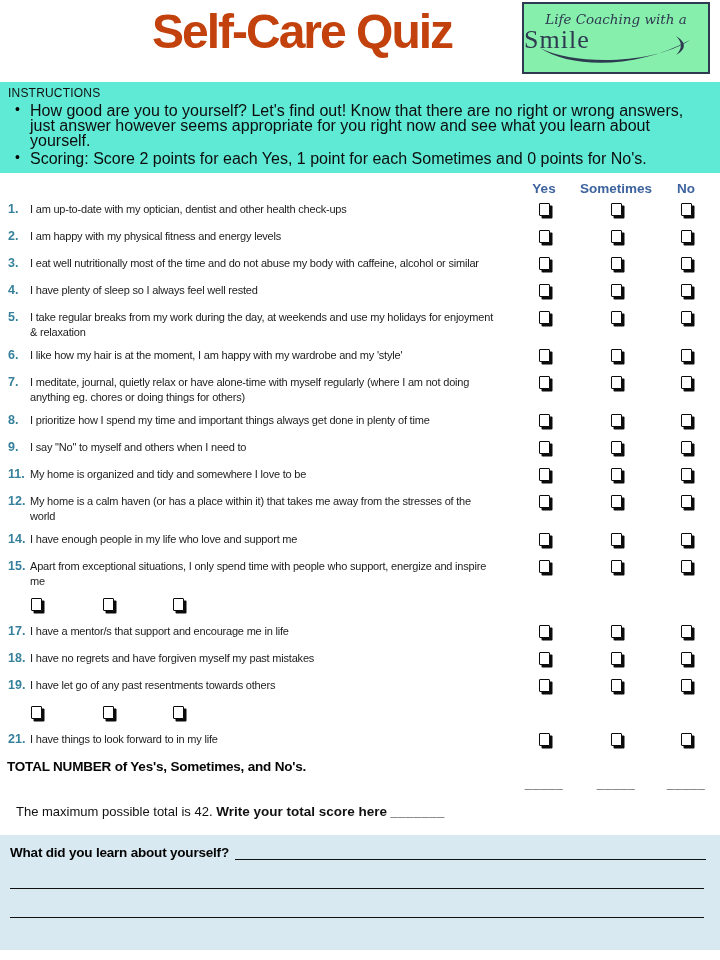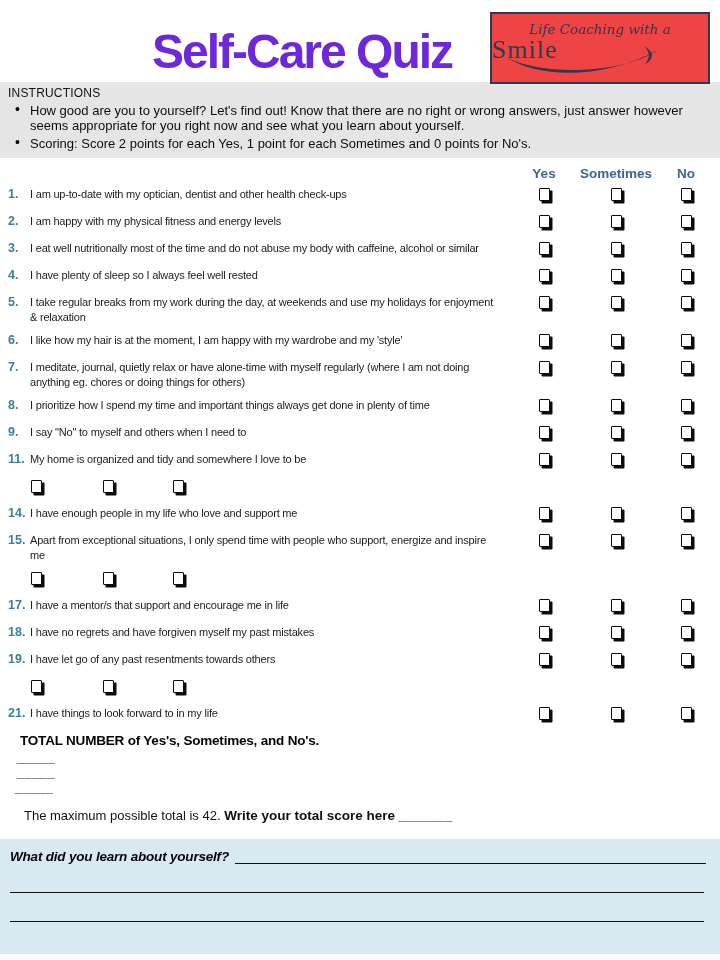--- a/index.html
+++ b/index.html
@@ -2,36 +2,36 @@
 <html><head>
 <meta charset="utf-8">
 <style>
   * { margin:0; padding:0; box-sizing:border-box; }
   html,body { width:720px; height:960px; background:#fff; overflow:hidden;
               font-family:"Liberation Sans", sans-serif; color:#1b1b1b; }
   .page { position:relative; width:720px; height:960px; }
 
   
   .header { position:relative; height:82px; }
-  .title { width:604px; text-align:center; padding-top:24px;
-           font-size:48px; font-weight:800; letter-spacing:-2px; color:#6d28d9;
+  .title { width:604px; text-align:center; padding-top:4px;
+           font-size:48px; font-weight:800; letter-spacing:-2px; color:#c2410c;
            font-family:"Liberation Sans", sans-serif; }
-  .logo-box { position:absolute; top:12px; right:10px; width:220px; height:72px;
-              background:#ef4444; border:2px solid #2E3A50; }
+  .logo-box { position:absolute; top:2px; right:10px; width:188px; height:72px;
+              background:#86efac; border:2px solid #2E3A50; }
   .logo-line1 { font-family:"DejaVu Serif", serif; font-style:italic;
                 font-size:13.5px; color:#2E3A50; text-align:center; padding-top:7px; }
   .logo-line2 { font-family:Liberation Serif, serif; font-size:26px; color:#2E3A50;
                 margin-top:-2px; letter-spacing:1px; }
   .logo-swoosh { position:absolute; left:6px; bottom:2px; width:172px; height:34px; }
 
   
-  .instructions { background:#e5e5e5; padding:4px 12px 7px 8px; }
+  .instructions { background:#5eead4; padding:4px 12px 7px 8px; }
   .instructions-heading { font-size:12px; color:#111; letter-spacing:0.2px; }
   .instructions ul { list-style:none; margin-top:3px; }
-  .instructions li { position:relative; padding-left:22px; font-size:13px;
+  .instructions li { position:relative; padding-left:22px; font-size:16px;
                      line-height:15px; margin-top:3px; color:#0d0d0d; }
   .instructions li::before { content:"•"; position:absolute; left:7px; top:-1px;
                              font-size:14px; color:#000; }
 
   
   .left-span { width:508px; }
   .cell { width:72px; text-align:center; }
   .cell:last-child { width:68px; }
 
   
@@ -44,32 +44,32 @@
   .q-num { width:30px; padding-left:8px; font-size:12.5px; font-weight:700;
            color:#35809B; line-height:14.5px; flex:0 0 30px; }
   .q-text { flex:1; font-size:11px; line-height:14.5px; color:#1c1c1c;
             letter-spacing:-0.2px; padding-right:10px; }
   .cbx { display:inline-block; width:11px; height:13px; background:#fff;
          border:1.5px solid #0b0b0b; border-radius:1px;
          box-shadow:2.5px 2.5px 0 0 #0b0b0b; margin-top:1px; cursor:pointer; }
 
   
   .totals-label { font-size:13.5px; font-weight:700; color:#050505;
-                  padding-left:20px; margin-top:4px; letter-spacing:-0.2px; }
-  .totals-blanks { display:flex; margin-top:2px;flex-direction:column; }
+                  padding-left:7px; margin-top:4px; letter-spacing:-0.2px; }
+  .totals-blanks { display:flex; margin-top:2px; }
   .totals-blanks .cell { font-size:13px; font-weight:700; color:#111; letter-spacing:0.5px; }
 
   
-  .score-line { padding-left:24px; margin-top:13px; font-size:13px; color:#111; }
+  .score-line { padding-left:16px; margin-top:13px; font-size:13px; color:#111; }
   .score-line .bold { font-weight:700; font-size:13.5px; }
   .score-line .blank { font-weight:700; letter-spacing:0.5px; }
 
   
   .notes-box { margin-top:16px; background:#D9E9F2; padding:10px 14px 12px 10px; height:115px; }
-  .notes-label-row { display:flex; align-items:flex-end;font-style:italic; }
+  .notes-label-row { display:flex; align-items:flex-end; }
   .notes-label { font-size:13.5px; font-weight:700; color:#050505; white-space:nowrap;
                  letter-spacing:-0.2px; }
   .notes-first-line { flex:1; margin-left:6px; border-bottom:1.6px solid #111; height:14px; }
   .notes-line { border-bottom:1.6px solid #111; height:29px; margin-right:2px; }
 </style>
 </head>
 <body>
 
 <div class="page">
 
@@ -196,20 +196,24 @@
       <div class="q-left">
         <div class="q-num">11.</div>
         <div class="q-text">My home is organized and tidy and somewhere I love to be</div>
       </div>
       <div class="cell"><span class="cbx"></span></div>
       <div class="cell"><span class="cbx"></span></div>
       <div class="cell"><span class="cbx"></span></div>
     </div>
 
     <div class="q-row">
+      <div class="q-left">
+        <div class="q-num">12.</div>
+        <div class="q-text">My home is a calm haven (or has a place within it) that takes me away from the stresses of the world</div>
+      </div>
       <div class="cell"><span class="cbx"></span></div>
       <div class="cell"><span class="cbx"></span></div>
       <div class="cell"><span class="cbx"></span></div>
     </div>
 
 
     <div class="q-row">
       <div class="q-left">
         <div class="q-num">14.</div>
         <div class="q-text">I have enough people in my life who love and support me</div>

